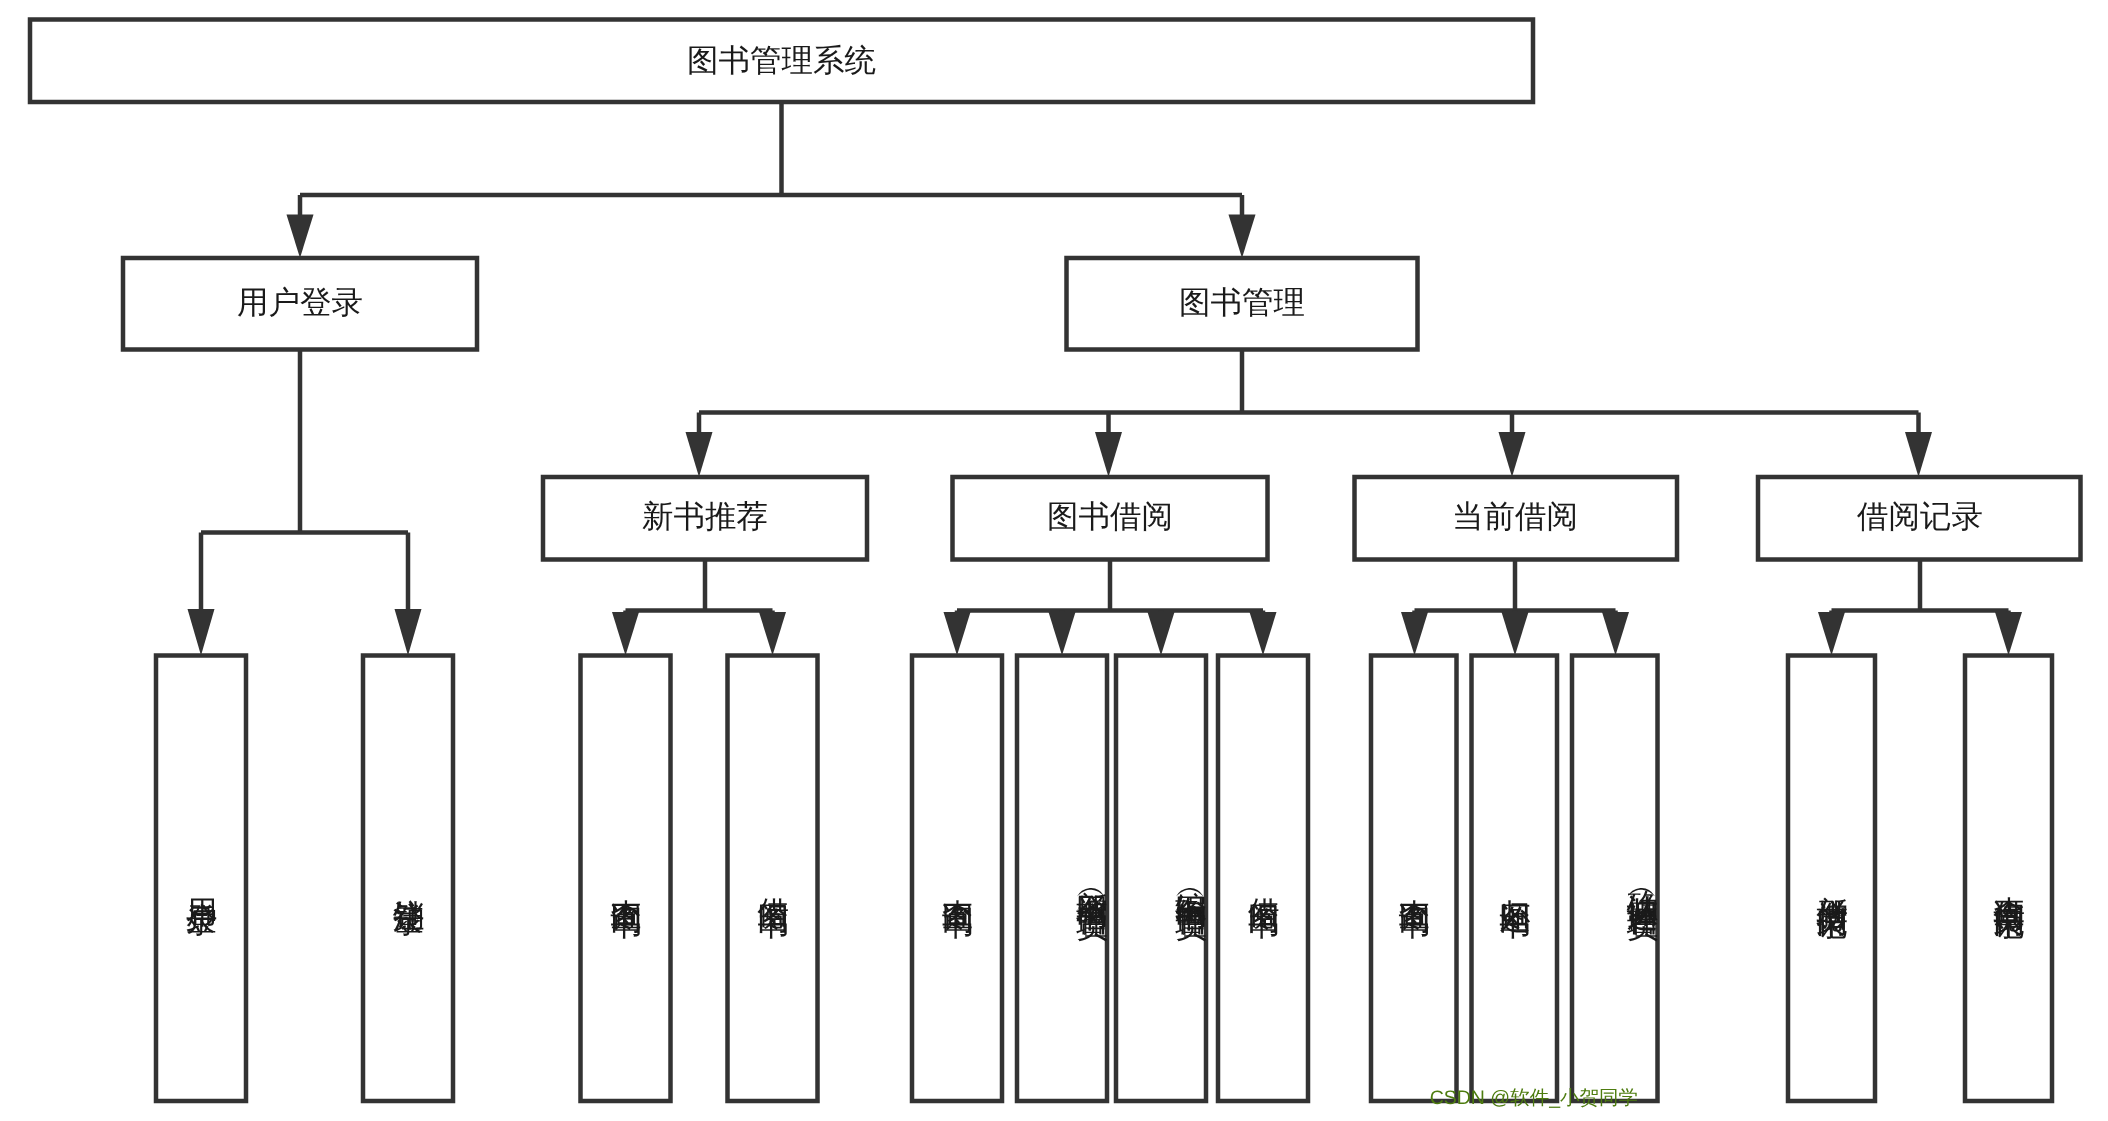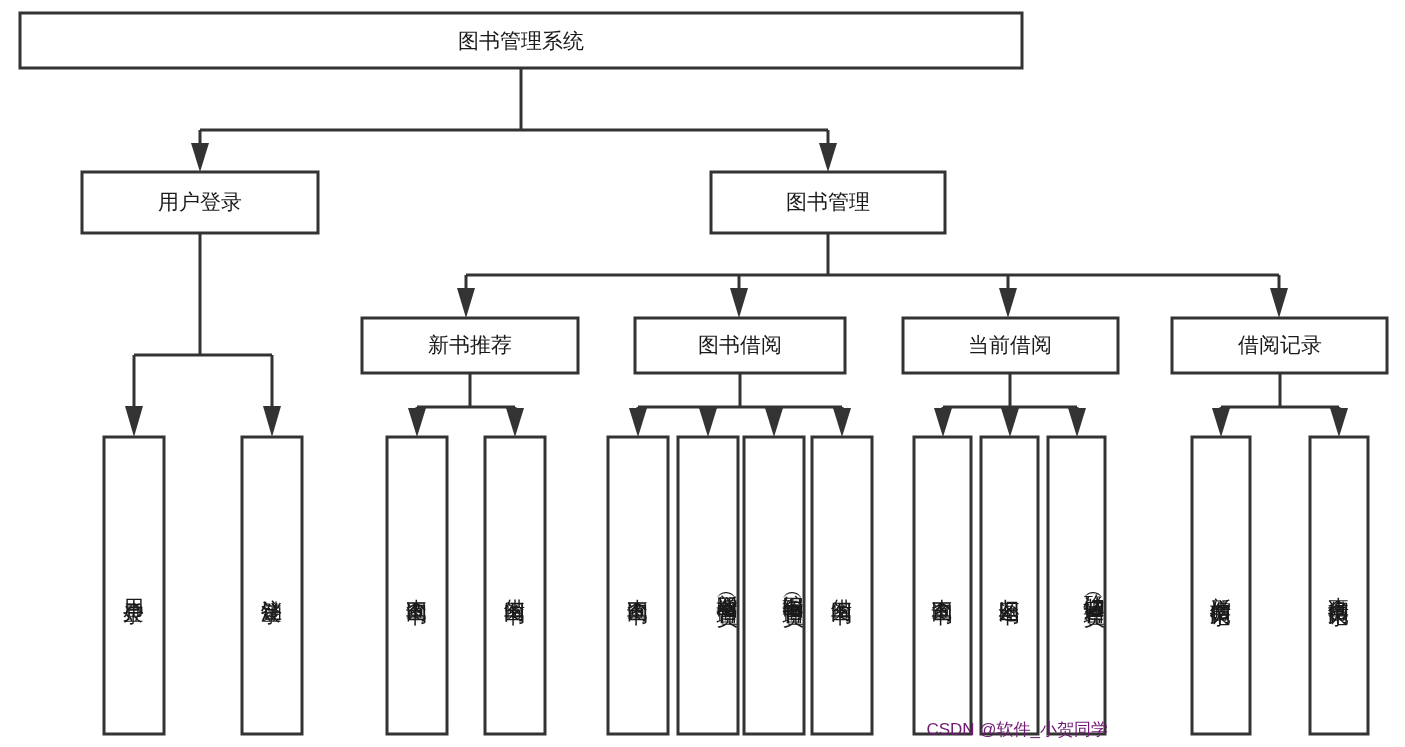--- a/index.html
+++ b/index.html
@@ -55,25 +55,25 @@
     color: #1a1a1a;
     writing-mode: vertical-rl;
     text-orientation: upright;
     letter-spacing: 2px;
     white-space: nowrap;
     line-height: 1;
     pointer-events: none;
   }
   .watermark {
     position: absolute;
-    right: 4px;
+    right: 20px;
     bottom: 6px;
     font-family: "Liberation Sans", "DejaVu Sans", sans-serif;
-    font-size: 17px;
-    color: #701a75;
+    font-size: 13px;
+    color: #4d7c0f;
     white-space: nowrap;
     user-select: none;
   }
 </style>
 </head>
 <body>
 
 <div id="diagram-root">
 
   <svg class="diagram-canvas" viewBox="0 0 1405 747" xmlns="http://www.w3.org/2000/svg">

